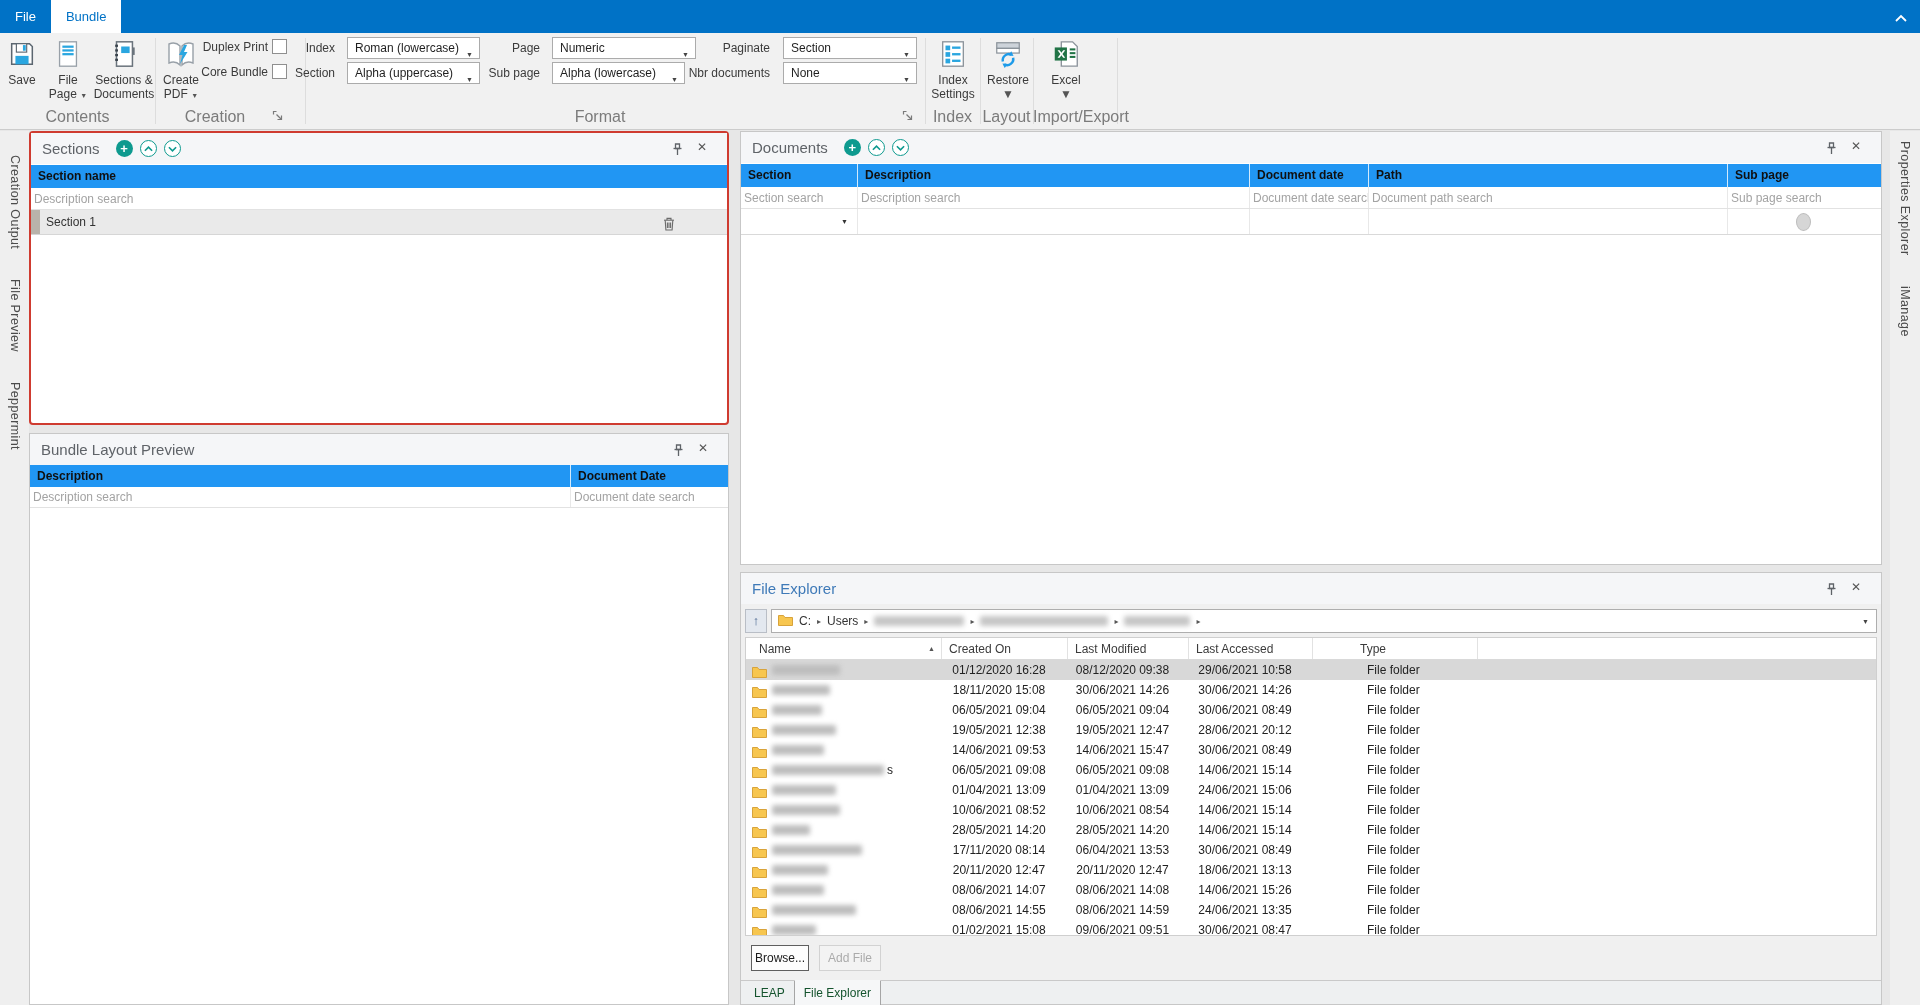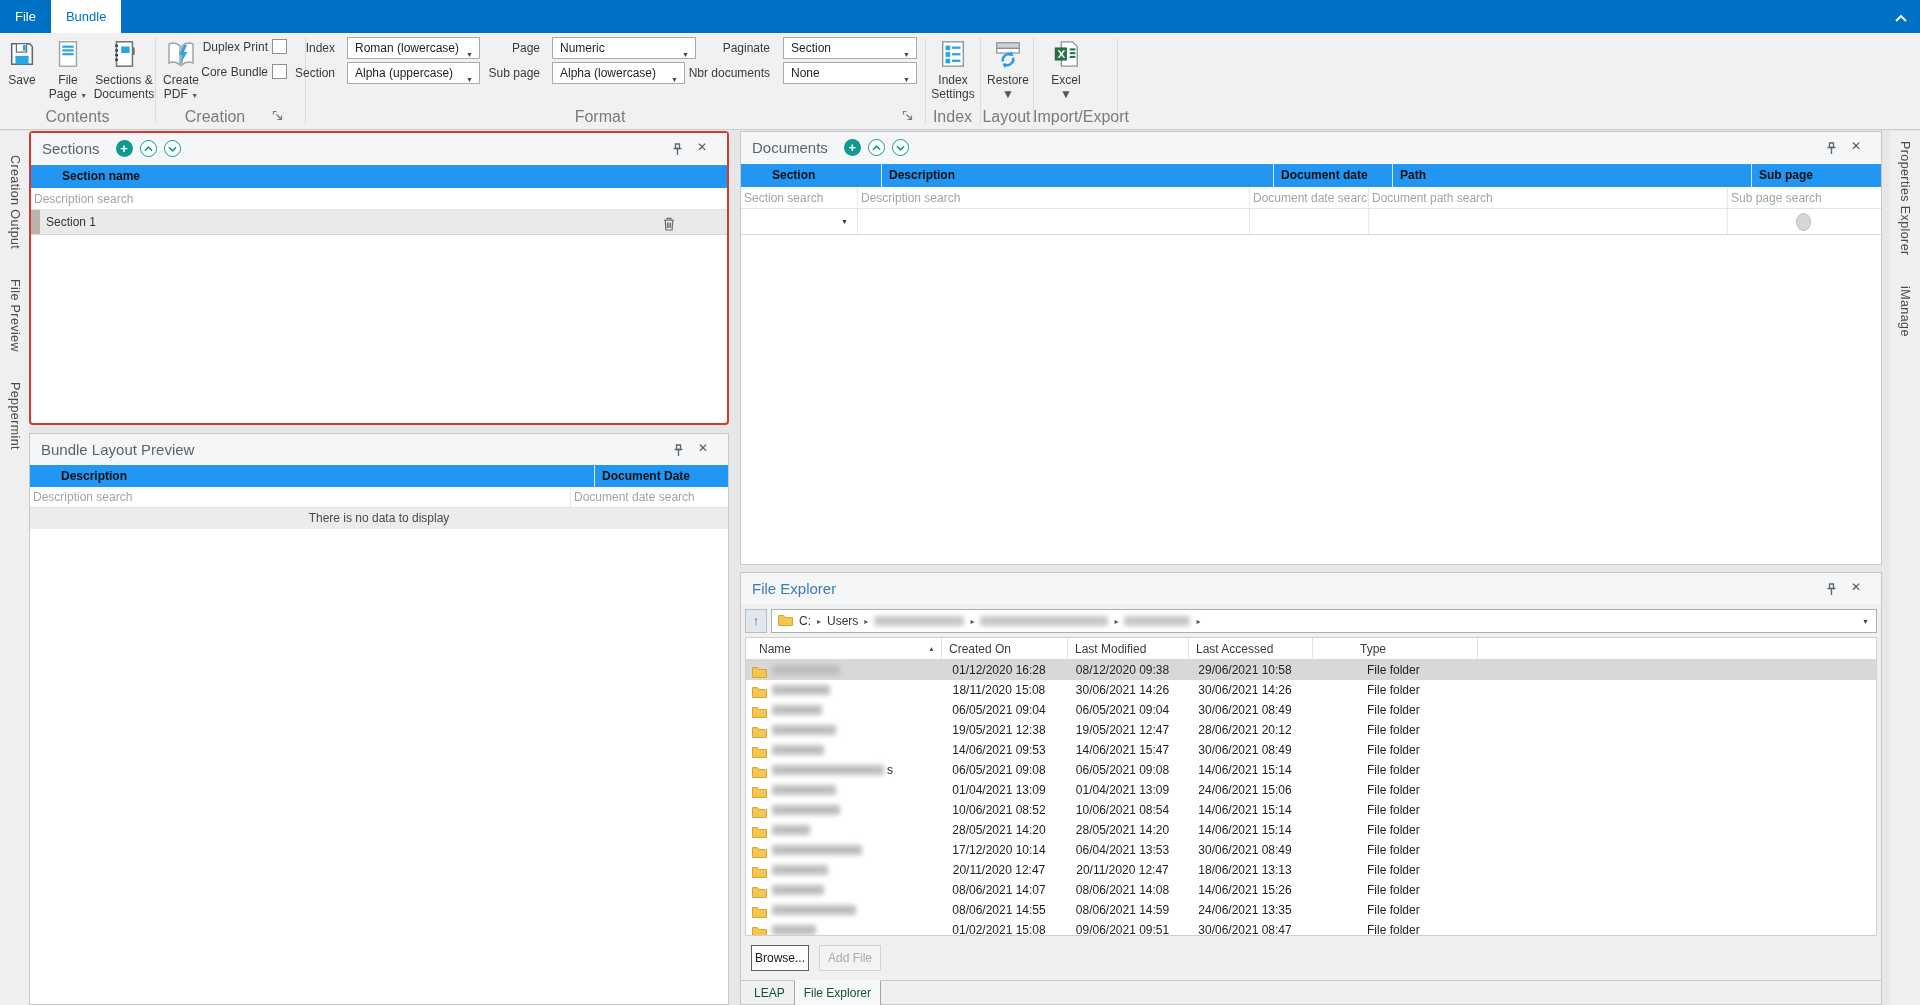--- a/index.html
+++ b/index.html
@@ -37,21 +37,21 @@
   .panel { position:absolute; background:#fff; border:1px solid #c7c7c7; }
   .panel.red { border:2px solid #cf3b30; border-radius:4px; }
   .ptitle { height:31px; background:#f5f6f8; display:flex; align-items:center; padding-left:11px; font-size:15px; color:#5f6368; position:relative; }
   .ptitle .tbtns { display:flex; gap:7px; margin-left:16px; align-items:center; }
   .cbtn { width:17px; height:17px; border-radius:50%; display:flex; align-items:center; justify-content:center; }
   .cbtn.filled { background:#0E9A8F; color:#fff; font-size:13px; font-weight:bold; line-height:15px; }
   .cbtn.outline { background:#fff; border:1.6px solid #0E9A8F; }
   .pin-ic { position:absolute; right:44px; top:9px; }
   .close-ic { position:absolute; right:20px; top:7px; font-size:12px; color:#555; }
   .ghead { position:absolute; left:0; right:0; background:#2196F3; color:#101010; font-weight:bold; line-height:23px; }
-  .ghead .gcell { position:absolute; top:0; bottom:0; padding-left:7px; overflow:hidden; white-space:nowrap; border-left:1px solid rgba(255,255,255,.8);margin-left:24px; }
+  .ghead .gcell { position:absolute; top:0; bottom:0; padding-left:7px; overflow:hidden; white-space:nowrap; border-left:1px solid rgba(255,255,255,.8); }
   .ghead .gcell:first-child { border-left:none; }
   .frow { position:absolute; left:0; right:0; background:#fff; border-bottom:1px solid #e2e2e2; }
   .fcell { position:absolute; top:0; bottom:0; border-left:1px solid #e8e8e8; }
   .fcell:first-child { border-left:none; }
   .filter-input { width:100%; height:100%; border:none; outline:none; padding-left:3px; font-family:"Liberation Sans",sans-serif; font-size:12px; color:#333; background:transparent; }
   .filter-input::placeholder { color:#a3a3a3; opacity:1; }
 
   
   #sections-panel { left:29px; top:131px; width:700px; height:294px; }
   .sec-row { position:absolute; left:0; right:0; top:77px; height:25px; background:#eaeaea; border-bottom:1px solid #d6d6d6; line-height:24px; }
@@ -354,21 +354,20 @@
     <span class="close-ic">✕</span>
   </div>
   <div class="ghead" style="top:31px;height:22px;line-height:22px">
     <span class="gcell" style="left:0;width:540px">Description</span>
     <span class="gcell" style="left:540px;right:0">Document Date</span>
   </div>
   <div class="frow" style="top:53px;height:21px">
     <span class="fcell" style="left:0;width:540px"><input class="filter-input" placeholder="Description search" style=""></span>
     <span class="fcell" style="left:540px;right:0"><input class="filter-input" placeholder="Document date search" style=""></span>
   </div>
-  <div class="empty-row">There is no data to display</div>
 </div>
 
 <div class="panel" id="documents-panel">
   <div class="ptitle">
     <span>Documents</span>
     <span class="tbtns">
       <span class="cbtn filled">
           <span>+</span>
         </span>
       <span class="cbtn outline">
@@ -558,21 +557,21 @@
     <span class="fe-cell fcol-mod">28/05/2021 14:20</span>
     <span class="fe-cell fcol-acc">14/06/2021 15:14</span>
     <span class="fe-cell type fcol-type">File folder</span>
   </div>
         <div class="fe-row">
     <span class="fi"><svg width="15" height="12" viewBox="0 0 15 12">
               <path d="M.5 1.5h5l1.5 2h7.5v8H.5z" fill="#F7C64F" stroke="#D8A33B"></path>
             </svg></span>
     <span class="nblur" style="width: 90px;"></span>
     <span class="nsuffix" style="left: 119px;"></span>
-    <span class="fe-cell fcol-created">17/12/2020 10:14</span>
+    <span class="fe-cell fcol-created">17/11/2020 08:14</span>
     <span class="fe-cell fcol-mod">06/04/2021 13:53</span>
     <span class="fe-cell fcol-acc">30/06/2021 08:49</span>
     <span class="fe-cell type fcol-type">File folder</span>
   </div>
         <div class="fe-row">
     <span class="fi"><svg width="15" height="12" viewBox="0 0 15 12">
               <path d="M.5 1.5h5l1.5 2h7.5v8H.5z" fill="#F7C64F" stroke="#D8A33B"></path>
             </svg></span>
     <span class="nblur" style="width: 56px;"></span>
     <span class="nsuffix" style="left: 85px;"></span>

